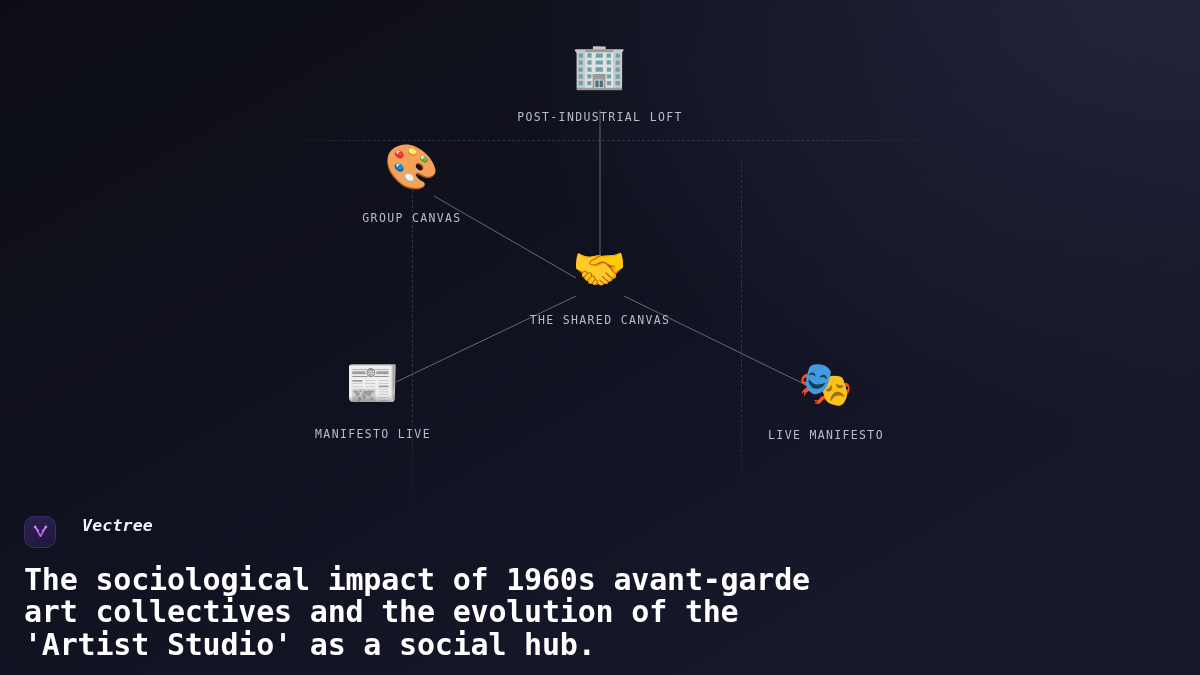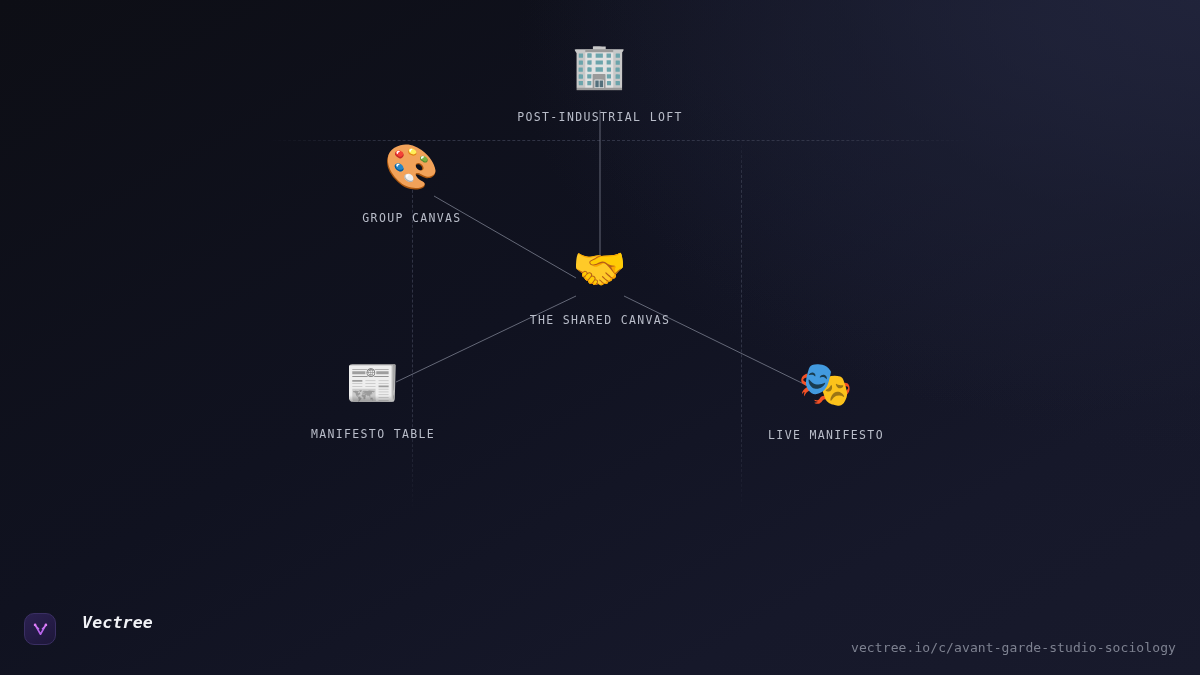--- a/index.html
+++ b/index.html
@@ -123,21 +123,21 @@
       <div class="node" style="left: 412px; top: 183px;">
         <div class="node-emoji">🎨</div>
         <div class="node-label">GROUP CANVAS</div>
       </div>
       <div class="node" style="left: 600px; top: 285px;">
         <div class="node-emoji">🤝</div>
         <div class="node-label">THE SHARED CANVAS</div>
       </div>
       <div class="node" style="left: 373px; top: 399px;">
         <div class="node-emoji">📰</div>
-        <div class="node-label">MANIFESTO TABLE</div>
+        <div class="node-label">MANIFESTO LIVE</div>
       </div>
       <div class="node" style="left: 826px; top: 400px;">
         <div class="node-emoji">🎭</div>
         <div class="node-label">LIVE MANIFESTO</div>
       </div>
     </div>
 
   <div id="footer">
 
     <div id="brand">
@@ -148,17 +148,17 @@
           <path d="M18.4 6.8 L15.4 10.4" stroke="#d27bf5" stroke-width="1.6" stroke-linecap="round"></path>
           <circle cx="5.2" cy="6.2" r="1.7" fill="#e07ef8"></circle>
           <circle cx="18.8" cy="6.2" r="1.7" fill="#e07ef8"></circle>
           <circle cx="9.3" cy="10.9" r="1.2" fill="#c16ef2"></circle>
           <circle cx="14.7" cy="10.9" r="1.2" fill="#c16ef2"></circle>
         </svg>
       </div>
       <div id="brand-name">Vectree</div>
     </div>
 
+    <div id="headline">The sociological impact of 1960s avant-garde art collectives and the evolution of the 'Artist Studio' as a social hub.</div>
   </div>
 
-  <div id="url">vectree.io/c/avant-garde-studio-sociology</div>
 
 </div>
 
 </body></html>

